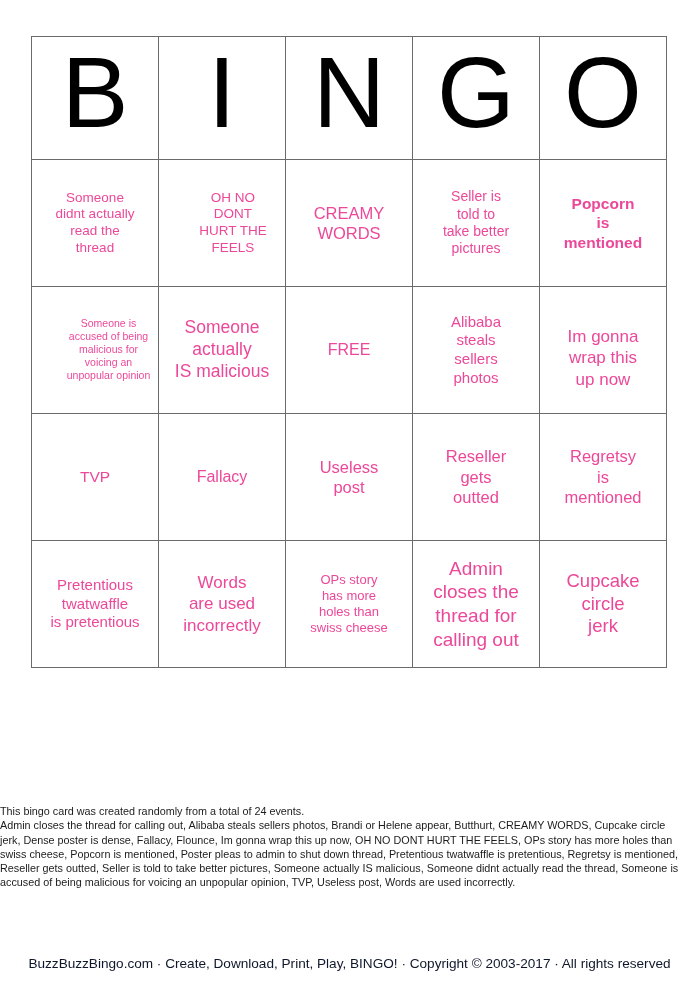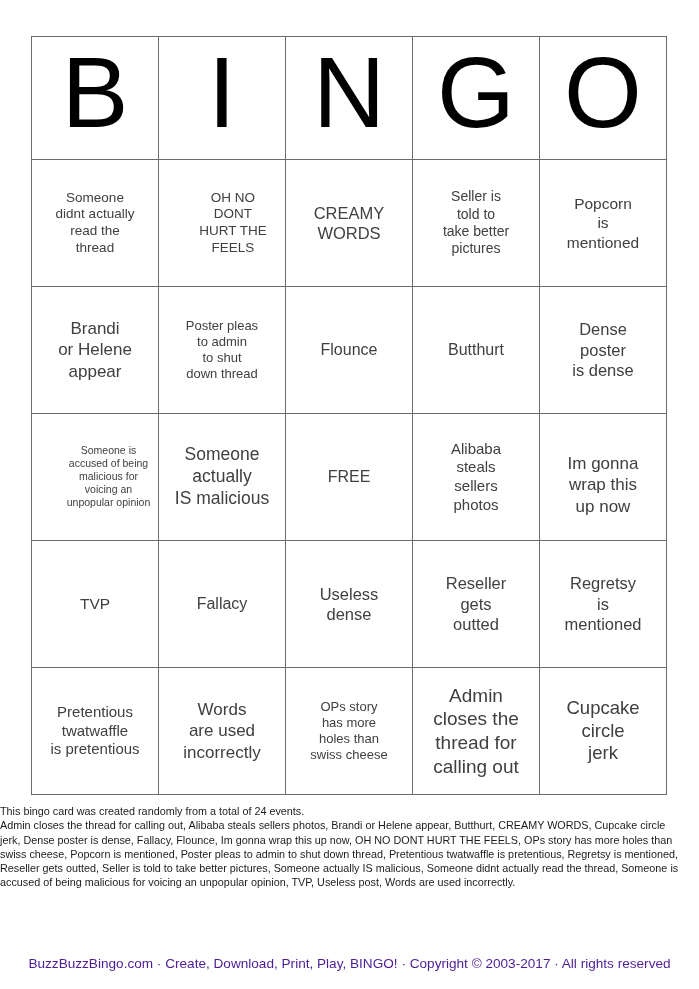--- a/index.html
+++ b/index.html
@@ -39,40 +39,40 @@
     padding-bottom: 14px;
     color: #000000;
   }
   tr.cell-row td {
     height: 127px;
   }
   .cell-text {
     display: inline-block;
     white-space: pre-line;
     line-height: 1.24;
-    color: #404040;
+    color: #ec4899;
   }
   .description {
     position: absolute;
     left: 0;
     top: 804px;
     width: 688px;
     font-size: 10.8px;
     line-height: 14.3px;
     color: #1c1c1c;
     text-align: left;
   }
   .site-footer {
     position: absolute;
     left: 0;
     top: 956px;
     width: 699px;
     text-align: center;
     font-size: 13.6px;
-    color: #4c1d95;
+    color: #0f172a;
   }
 </style>
 </head>
 <body>
 
 <div class="page">
 
   <table class="card">
     <tbody id="card-body">
         <tr class="hdr-row">
@@ -90,37 +90,23 @@
           <td><span class="cell-text" style="font-size: 13.5px; margin-left: 22px;">OH NO
 DONT
 HURT THE
 FEELS</span></td>
           <td><span class="cell-text" style="font-size: 16.5px;">CREAMY
 WORDS</span></td>
           <td><span class="cell-text" style="font-size: 14px;">Seller is
 told to
 take better
 pictures</span></td>
-          <td><span class="cell-text" style="font-size: 15.5px;">Popcorn
+          <td><span class="cell-text" style="font-size: 15.5px; font-weight: bold;">Popcorn
 is
 mentioned</span></td>
-        </tr>
-        <tr class="cell-row">
-          <td><span class="cell-text" style="font-size: 17px;">Brandi
-or Helene
-appear</span></td>
-          <td><span class="cell-text" style="font-size: 13px;">Poster pleas
-to admin
-to shut
-down thread</span></td>
-          <td><span class="cell-text" style="font-size: 16px;">Flounce</span></td>
-          <td><span class="cell-text" style="font-size: 16px;">Butthurt</span></td>
-          <td><span class="cell-text" style="font-size: 16.5px;">Dense
-poster
-is dense</span></td>
         </tr>
         <tr class="cell-row">
           <td><span class="cell-text" style="font-size: 10.5px; margin-left: 27px;">Someone is
 accused of being
 malicious for
 voicing an
 unpopular opinion</span></td>
           <td><span class="cell-text" style="font-size: 17.5px;">Someone
 actually
 IS malicious</span></td>
@@ -130,21 +116,21 @@
 sellers
 photos</span></td>
           <td><span class="cell-text" style="font-size: 17px; margin-top: 16px;">Im gonna
 wrap this
 up now</span></td>
         </tr>
         <tr class="cell-row">
           <td><span class="cell-text" style="font-size: 15.5px;">TVP</span></td>
           <td><span class="cell-text" style="font-size: 16px;">Fallacy</span></td>
           <td><span class="cell-text" style="font-size: 16.5px;">Useless
-dense</span></td>
+post</span></td>
           <td><span class="cell-text" style="font-size: 16.5px;">Reseller
 gets
 outted</span></td>
           <td><span class="cell-text" style="font-size: 16.5px;">Regretsy
 is
 mentioned</span></td>
         </tr>
         <tr class="cell-row">
           <td><span class="cell-text" style="font-size: 15px; text-align: center;">Pretentious
 twatwaffle

